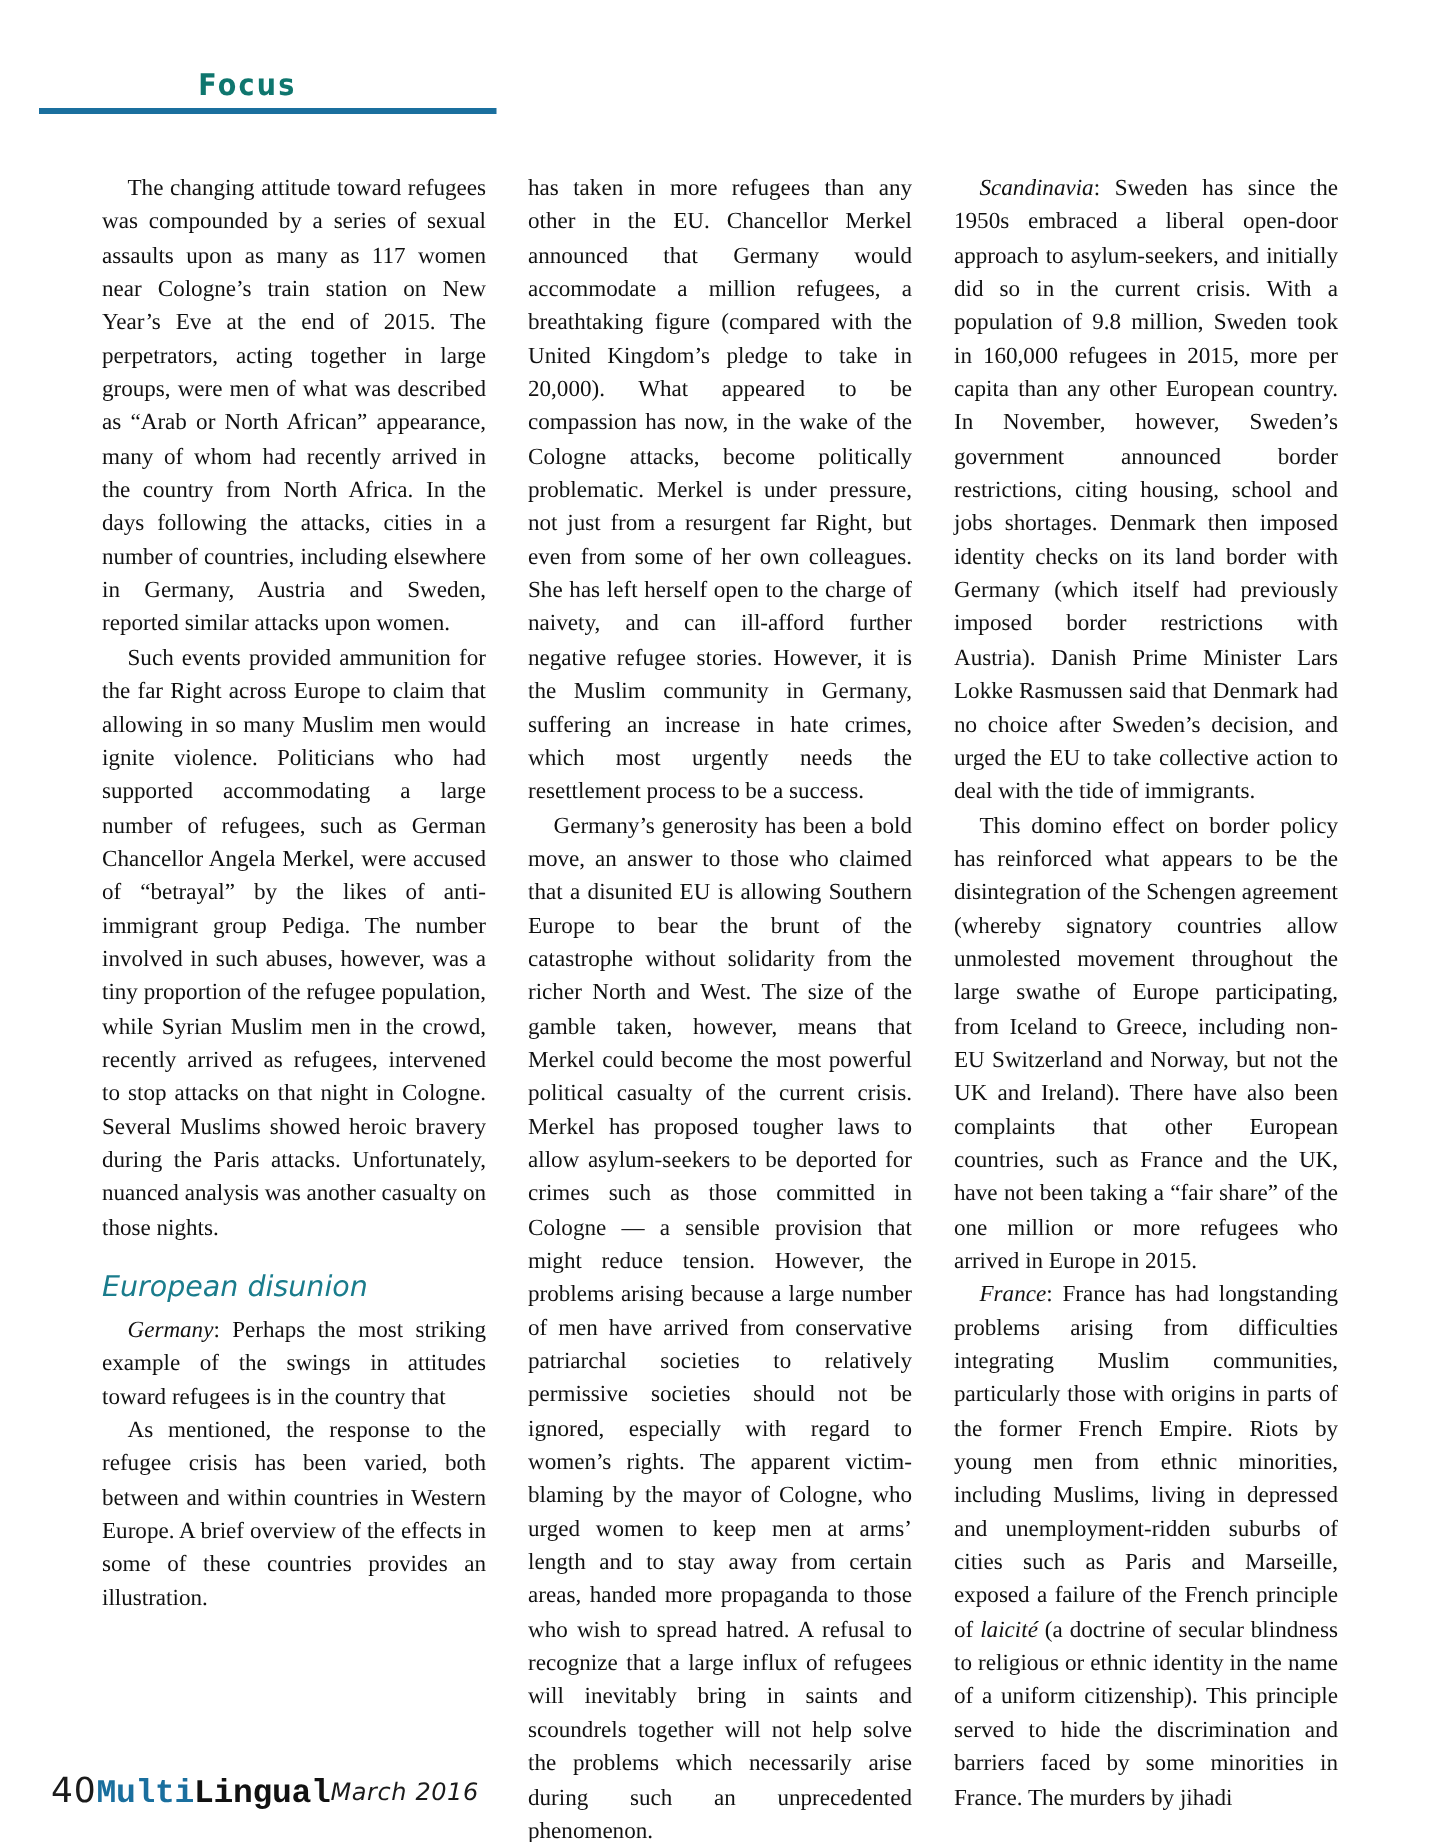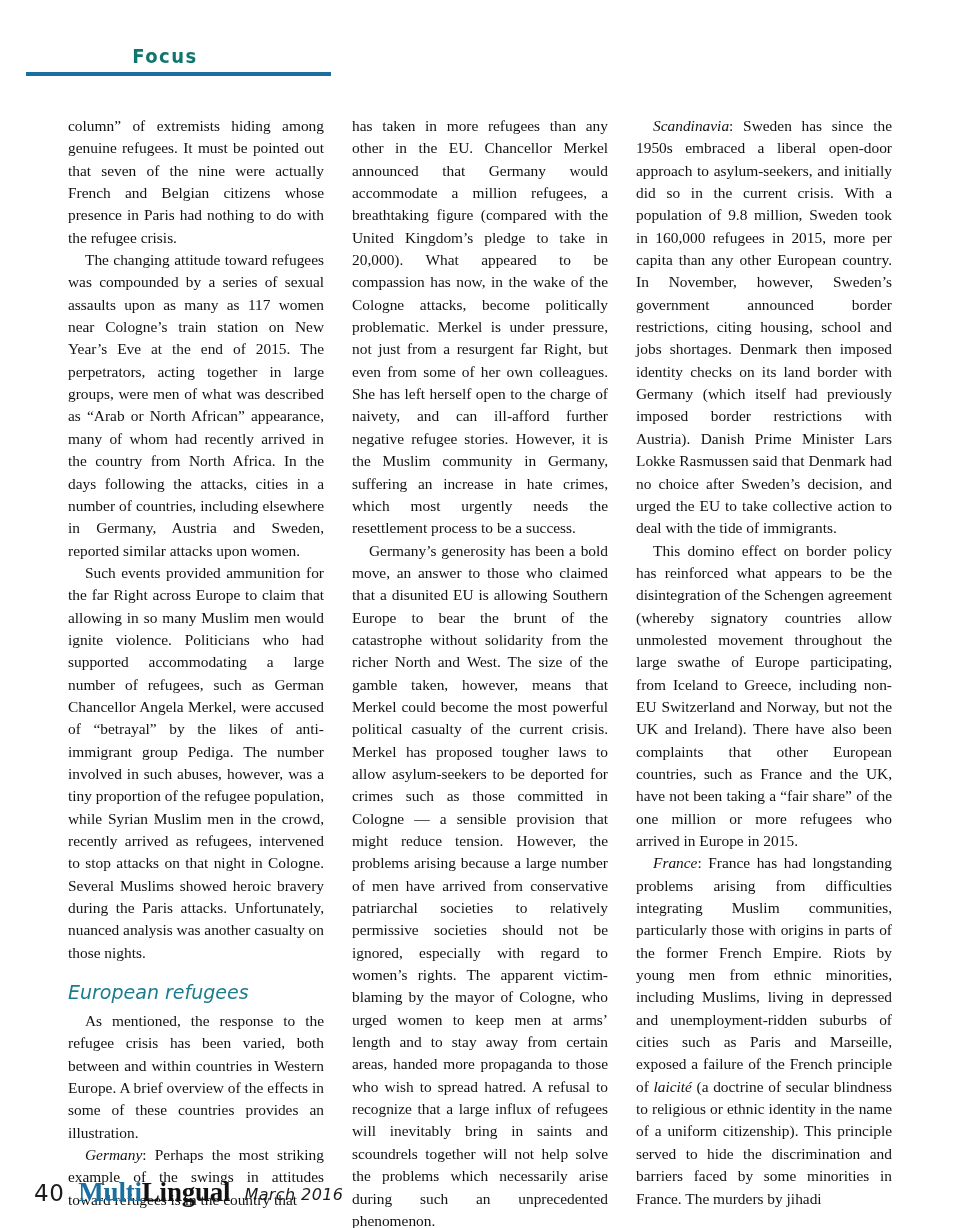--- a/index.html
+++ b/index.html
@@ -89,31 +89,30 @@
   }
   .it { font-style: italic; }
 
   
   .folio {
     position: absolute;
     left: 34px;
     bottom: 20px;
     display: flex;
     align-items: baseline;
-    gap: 14px;
   }
   .folio-page {
     font-family: "DejaVu Sans", "Liberation Sans", sans-serif;
     font-size: 23px;
     color: #1b1b1b;
     letter-spacing: 0.5px;
   }
   .folio-logo {
-    font-family: Liberation Serif, serif;
-    font-size: 27px;
+    font-family: Liberation Mono, monospace;
+    font-size: 22px;
     font-weight: bold;
     letter-spacing: -0.2px;
   }
   .folio-logo .multi { color: #1a6f9e; }
   .folio-logo .lingual { color: #111111; }
   .folio-date {
     font-family: "DejaVu Sans", "Liberation Sans", sans-serif;
     font-size: 16px;
     color: #1b1b1b;
     letter-spacing: 0.4px;
@@ -125,26 +124,25 @@
 </head>
 <body>
 
 <div class="running-head">
   <div class="running-head-title">Focus</div>
   <div class="running-head-rule"></div>
 </div>
 
 <div class="columns">
   <div class="col" id="col-0">
-      <p class="noindent">column” of extremists hiding among genuine refugees. It must be pointed out that seven of the nine were actually French and Belgian citizens whose presence in Paris had nothing to do with the refugee crisis.</p>
       <p class="indent">The changing attitude toward refugees was compounded by a series of sexual assaults upon as many as 117 women near Cologne’s train station on New Year’s Eve at the end of 2015. The perpetrators, acting together in large groups, were men of what was described as “Arab or North African” appearance, many of whom had recently arrived in the country from North Africa. In the days following the attacks, cities in a number of countries, including elsewhere in Germany, Austria and Sweden, reported similar attacks upon women.</p>
       <p class="indent">Such events provided ammunition for the far Right across Europe to claim that allowing in so many Muslim men would ignite violence. Politicians who had supported accommodating a large number of refugees, such as German Chancellor Angela Merkel, were accused of “betrayal” by the likes of anti-immigrant group Pediga. The number involved in such abuses, however, was a tiny proportion of the refugee population, while Syrian Muslim men in the crowd, recently arrived as refugees, intervened to stop attacks on that night in Cologne. Several Muslims showed heroic bravery during the Paris attacks. Unfortunately, nuanced analysis was another casualty on those nights.</p>
-      <p class="subhead">European refugees</p>
+      <p class="subhead">European disunion</p>
+      <p class="indent"><span class="it">Germany</span>: Perhaps the most striking example of the swings in attitudes toward refugees is in the country that</p>
       <p class="indent">As mentioned, the response to the refugee crisis has been varied, both between and within countries in Western Europe. A brief overview of the effects in some of these countries provides an illustration.</p>
-      <p class="indent"><span class="it">Germany</span>: Perhaps the most striking example of the swings in attitudes toward refugees is in the country that</p>
     </div>
   <div class="col" id="col-1">
       <p class="noindent">has taken in more refugees than any other in the EU. Chancellor Merkel announced that Germany would accommodate a million refugees, a breathtaking figure (compared with the United Kingdom’s pledge to take in 20,000). What appeared to be compassion has now, in the wake of the Cologne attacks, become politically problematic. Merkel is under pressure, not just from a resurgent far Right, but even from some of her own colleagues. She has left herself open to the charge of naivety, and can ill-afford further negative refugee stories. However, it is the Muslim community in Germany, suffering an increase in hate crimes, which most urgently needs the resettlement process to be a success.</p>
       <p class="indent">Germany’s generosity has been a bold move, an answer to those who claimed that a disunited EU is allowing Southern Europe to bear the brunt of the catastrophe without solidarity from the richer North and West. The size of the gamble taken, however, means that Merkel could become the most powerful political casualty of the current crisis. Merkel has proposed tougher laws to allow asylum-seekers to be deported for crimes such as those committed in Cologne — a sensible provision that might reduce tension. However, the problems arising because a large number of men have arrived from conservative patriarchal societies to relatively permissive societies should not be ignored, especially with regard to women’s rights. The apparent victim-blaming by the mayor of Cologne, who urged women to keep men at arms’ length and to stay away from certain areas, handed more propaganda to those who wish to spread hatred. A refusal to recognize that a large influx of refugees will inevitably bring in saints and scoundrels together will not help solve the problems which necessarily arise during such an unprecedented phenomenon.</p>
     </div>
   <div class="col" id="col-2">
       <p class="indent"><span class="it">Scandinavia</span>: Sweden has since the 1950s embraced a liberal open-door approach to asylum-seekers, and initially did so in the current crisis. With a population of 9.8 million, Sweden took in 160,000 refugees in 2015, more per capita than any other European country. In November, however, Sweden’s government announced border restrictions, citing housing, school and jobs shortages. Denmark then imposed identity checks on its land border with Germany (which itself had previously imposed border restrictions with Austria). Danish Prime Minister Lars Lokke Rasmussen said that Denmark had no choice after Sweden’s decision, and urged the EU to take collective action to deal with the tide of immigrants.</p>
       <p class="indent">This domino effect on border policy has reinforced what appears to be the disintegration of the Schengen agreement (whereby signatory countries allow unmolested movement throughout the large swathe of Europe participating, from Iceland to Greece, including non-EU Switzerland and Norway, but not the UK and Ireland). There have also been complaints that other European countries, such as France and the UK, have not been taking a “fair share” of the one million or more refugees who arrived in Europe in 2015.</p>
       <p class="indent"><span class="it">France</span>: France has had longstanding problems arising from difficulties integrating Muslim communities, particularly those with origins in parts of the former French Empire. Riots by young men from ethnic minorities, including Muslims, living in depressed and unemployment-ridden suburbs of cities such as Paris and Marseille, exposed a failure of the French principle of <span class="it">laicité</span> (a doctrine of secular blindness to religious or ethnic identity in the name of a uniform citizenship). This principle served to hide the discrimination and barriers faced by some minorities in France. The murders by jihadi</p>
     </div>

